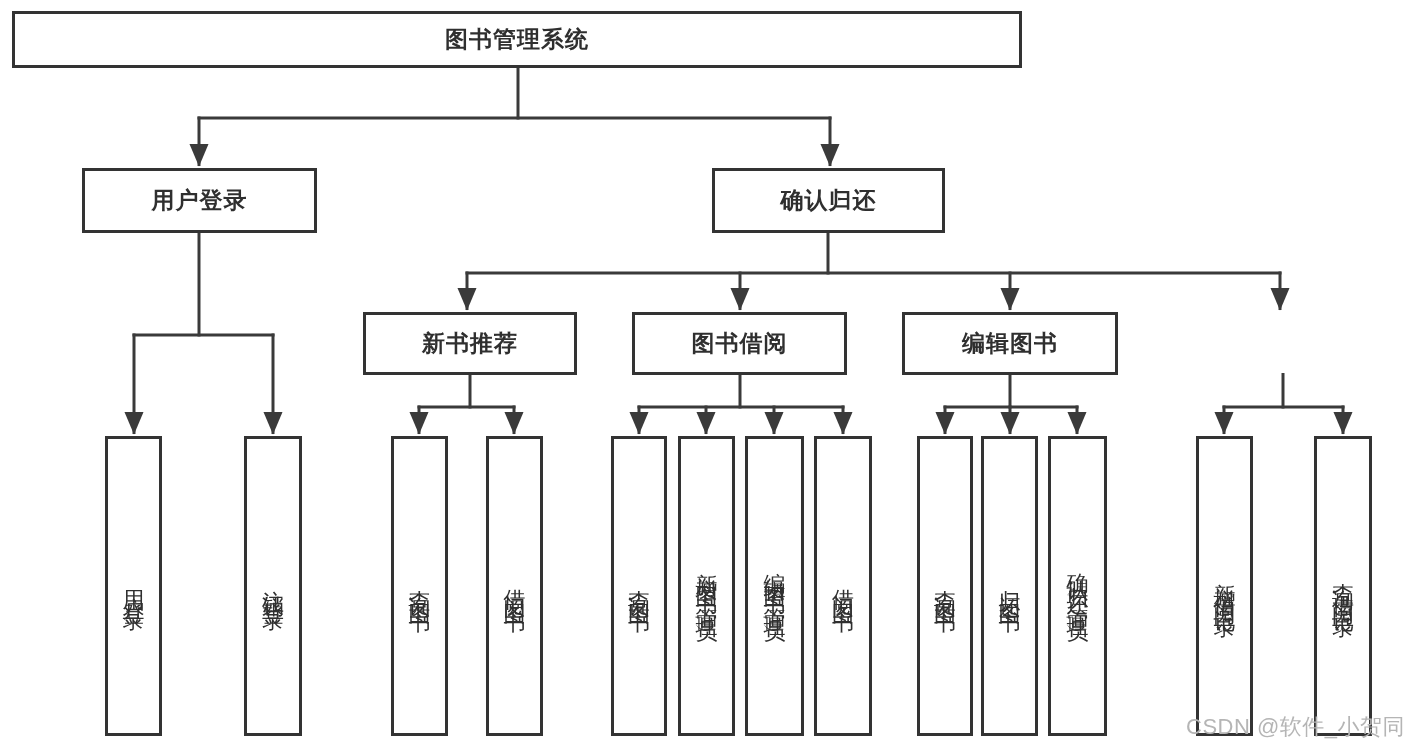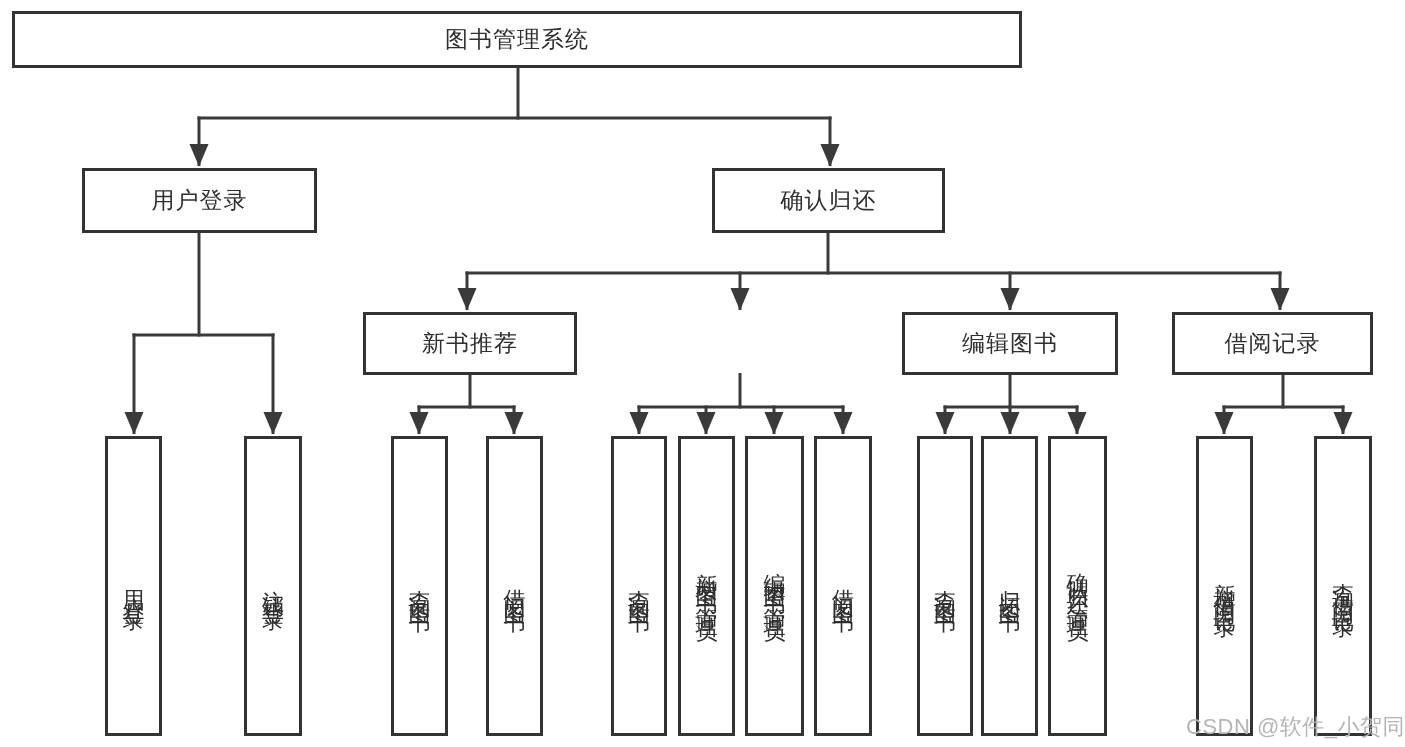--- a/index.html
+++ b/index.html
@@ -14,20 +14,21 @@
   .box{
     position:absolute;
     box-sizing:border-box;
     border:3px solid #333333;
     background:#ffffff;
     display:flex;align-items:center;justify-content:center;
     color:#2f2f2f;
     font-size:23px;
     letter-spacing:1px;
     white-space:nowrap;
+    font-weight:bold;
   }
   .vbox{
     position:absolute;
     box-sizing:border-box;
     border:3px solid #333333;
     background:#ffffff;
     display:flex;align-items:center;justify-content:center;
     color:#2f2f2f;
     font-size:22px;
     writing-mode:vertical-rl;
@@ -97,22 +98,22 @@
       <line x1="1343" y1="405.5" x2="1343" y2="434" marker-end="url(#ah)"></line>
     </g>
   </svg>
 
   <div class="box" style="left:12px;top:11px;width:1010px;height:57px">图书管理系统</div>
 
   <div class="box" style="left:82px;top:168px;width:235px;height:65px">用户登录</div>
   <div class="box" style="left:712px;top:168px;width:233px;height:65px">确认归还</div>
 
   <div class="box" style="left:363px;top:312px;width:214px;height:63px">新书推荐</div>
+  <div class="box" style="left:632px;top:312px;width:215px;height:63px">图书借阅</div>
   <div class="box" style="left:902px;top:312px;width:216px;height:63px">编辑图书</div>
-  <div class="box" style="left:1172px;top:312px;width:201px;height:63px">借阅记录</div>
 
   <div class="vbox" style="left:105px;width:57px">用户登录</div>
   <div class="vbox" style="left:244px;width:58px">注销登录</div>
 
   <div class="vbox" style="left:391px;width:57px">查询图书</div>
   <div class="vbox" style="left:486px;width:57px">借阅图书</div>
 
   <div class="vbox" style="left:611px;width:56px">查询图书</div>
   <div class="vbox" style="left:678px;width:57px">新增图书（管理员）</div>
   <div class="vbox" style="left:745px;width:59px">编辑图书（管理员）</div>

